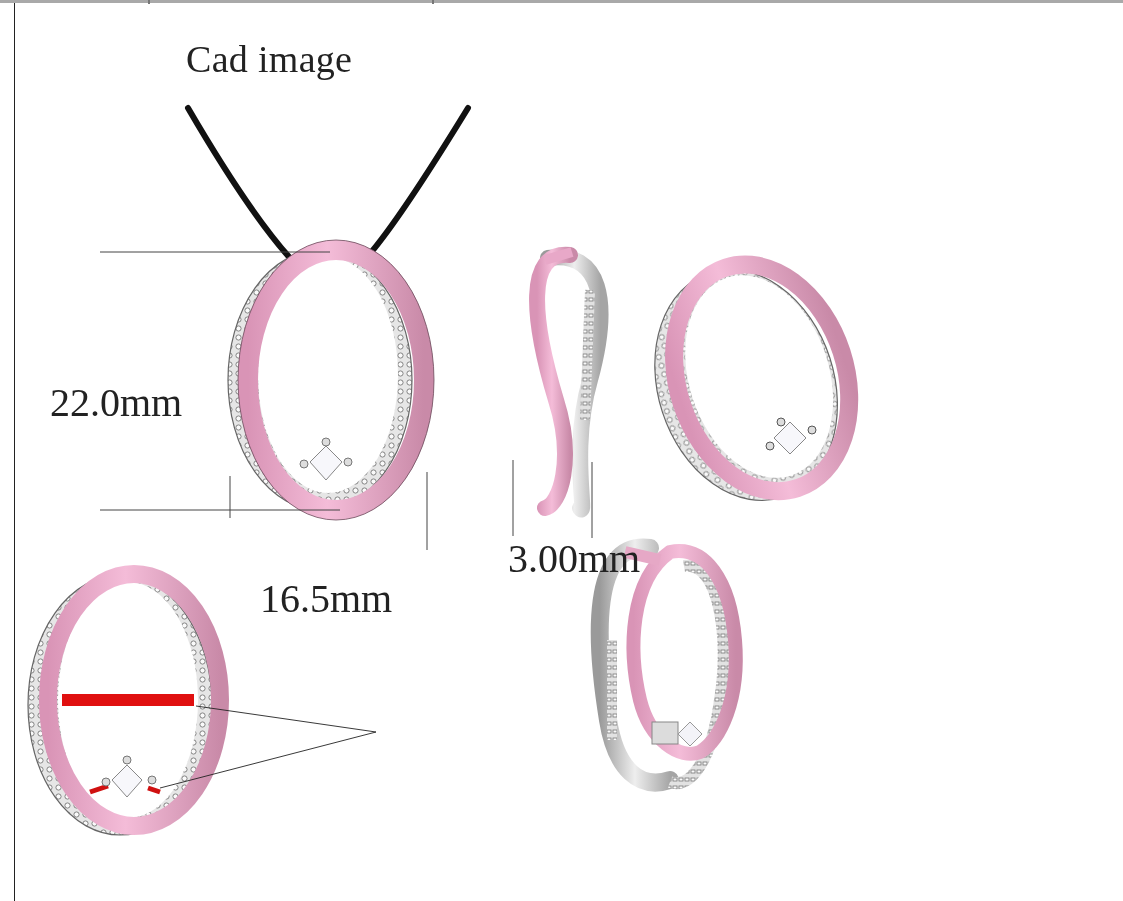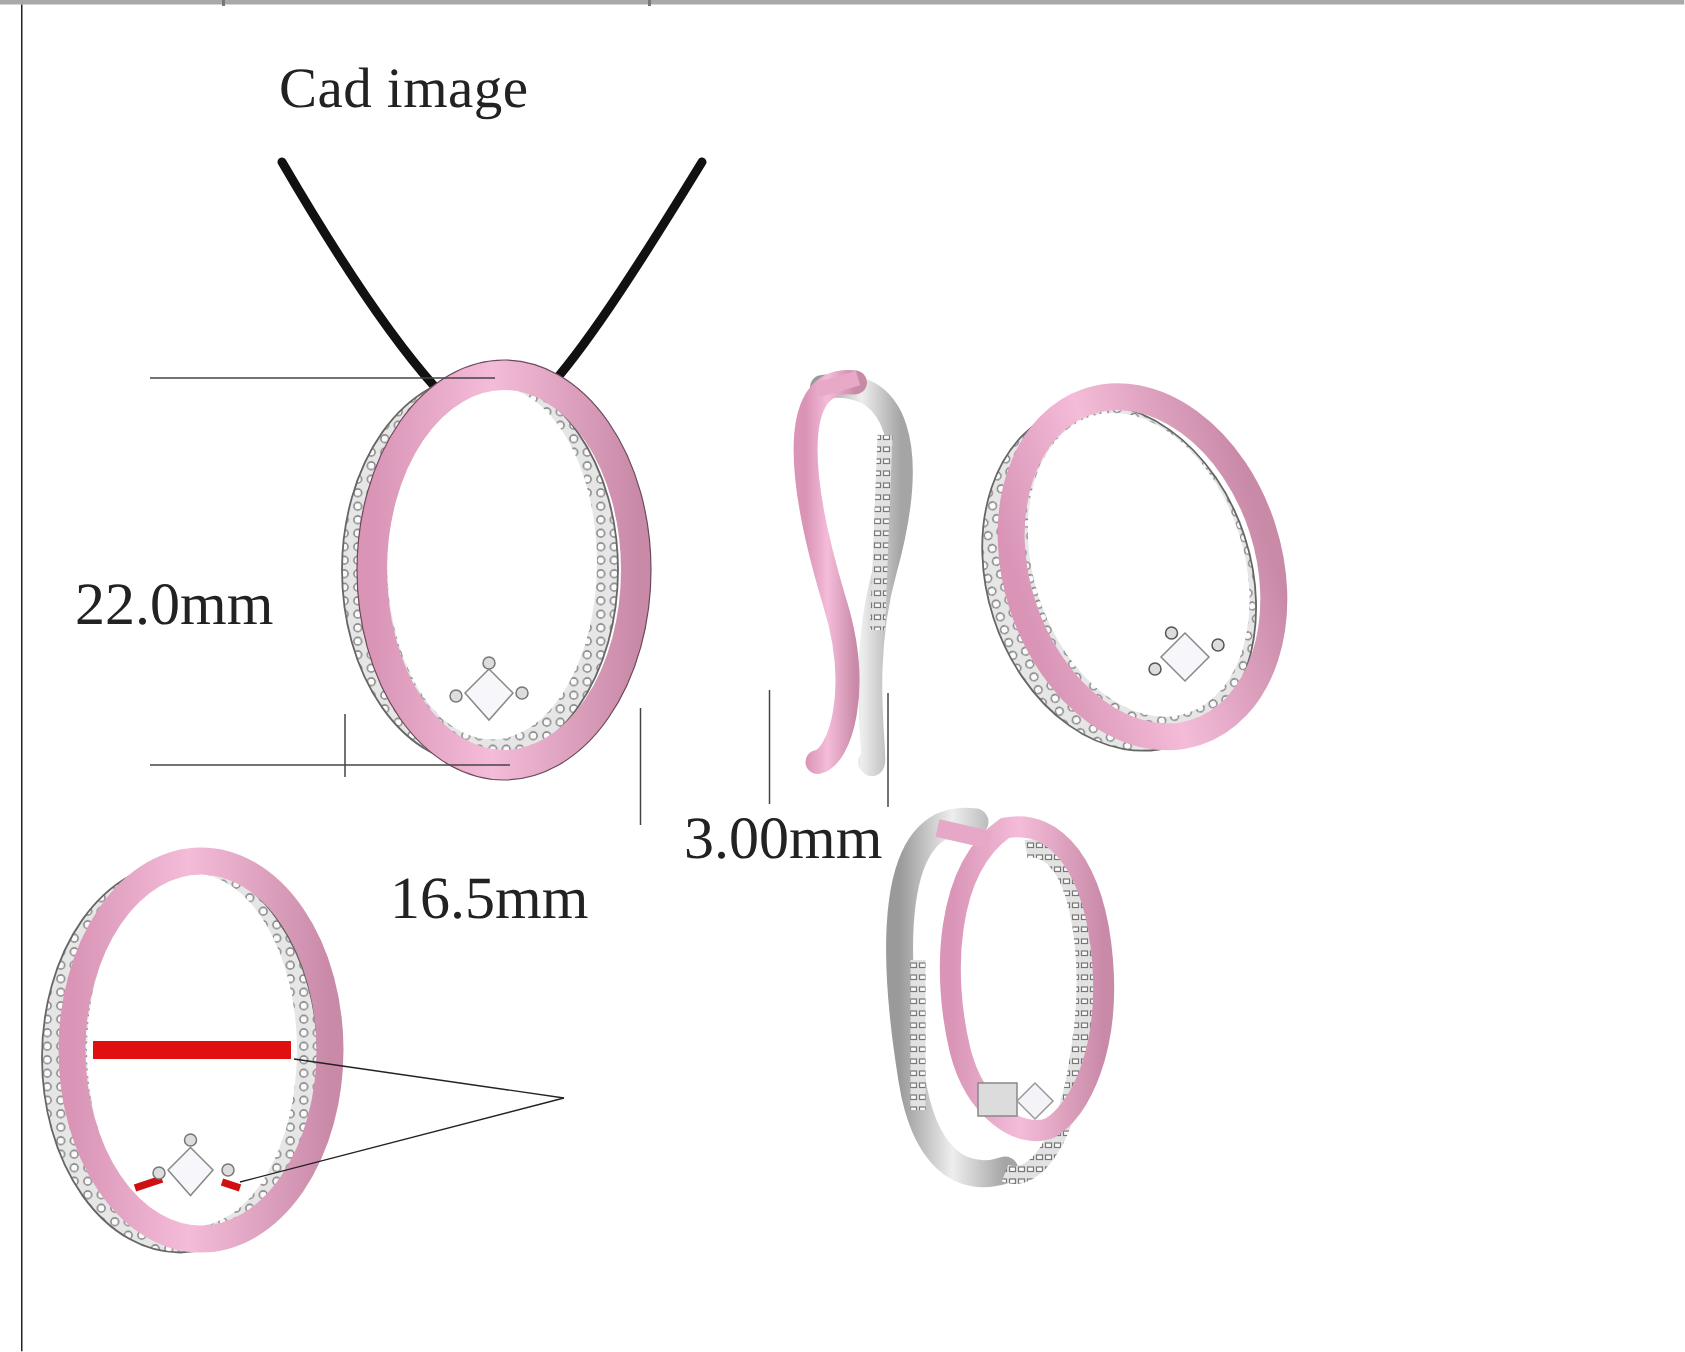--- a/index.html
+++ b/index.html
@@ -112,13 +112,13 @@
     <circle cx="152" cy="780" r="4" fill="#ddd" stroke="#777"></circle>
   </g>
   <g>
     <line x1="196" y1="706" x2="376" y2="732" stroke="#222" stroke-width="0.9"></line>
     <line x1="160" y1="788" x2="376" y2="732" stroke="#222" stroke-width="0.9"></line>
   </g>
 </svg>
 
 <div class="dim" style="left:50px; top:356px;margin-top:24px;">22.0mm</div>
 <div class="dim" style="left:260px; top:576px;">16.5mm</div>
-<div class="dim" style="left:456px; top:536px;">3.00mm</div>
+<div class="dim" style="left:508px; top:536px;">3.00mm</div>
 
 </body></html>

